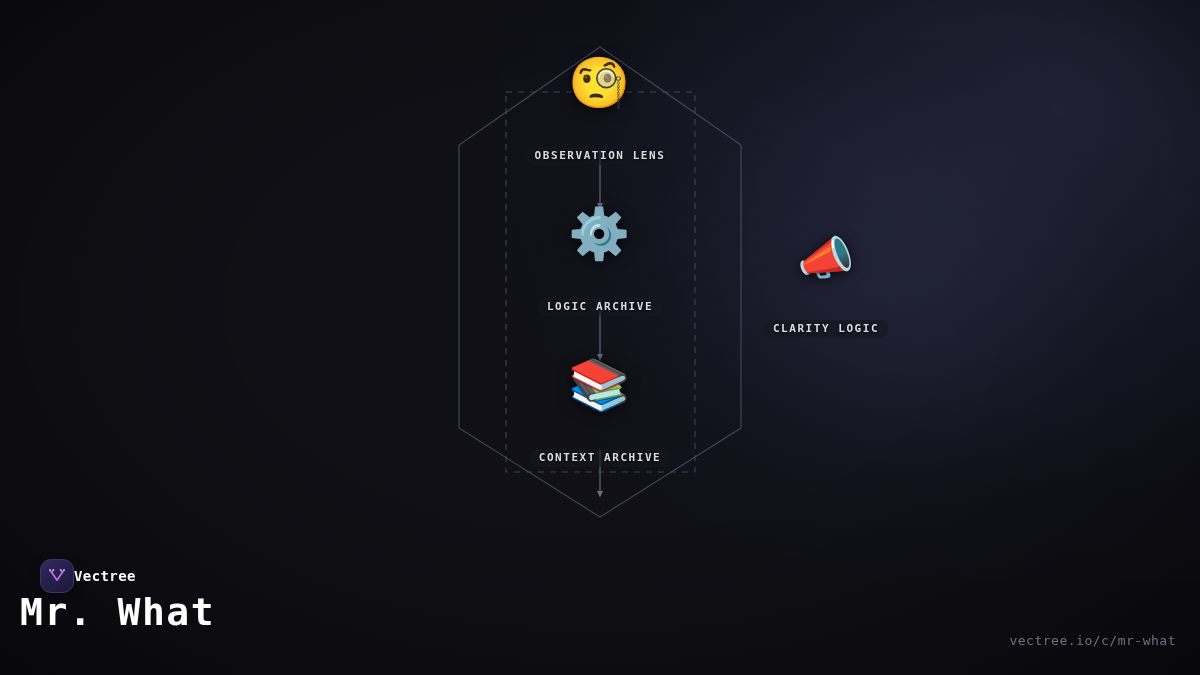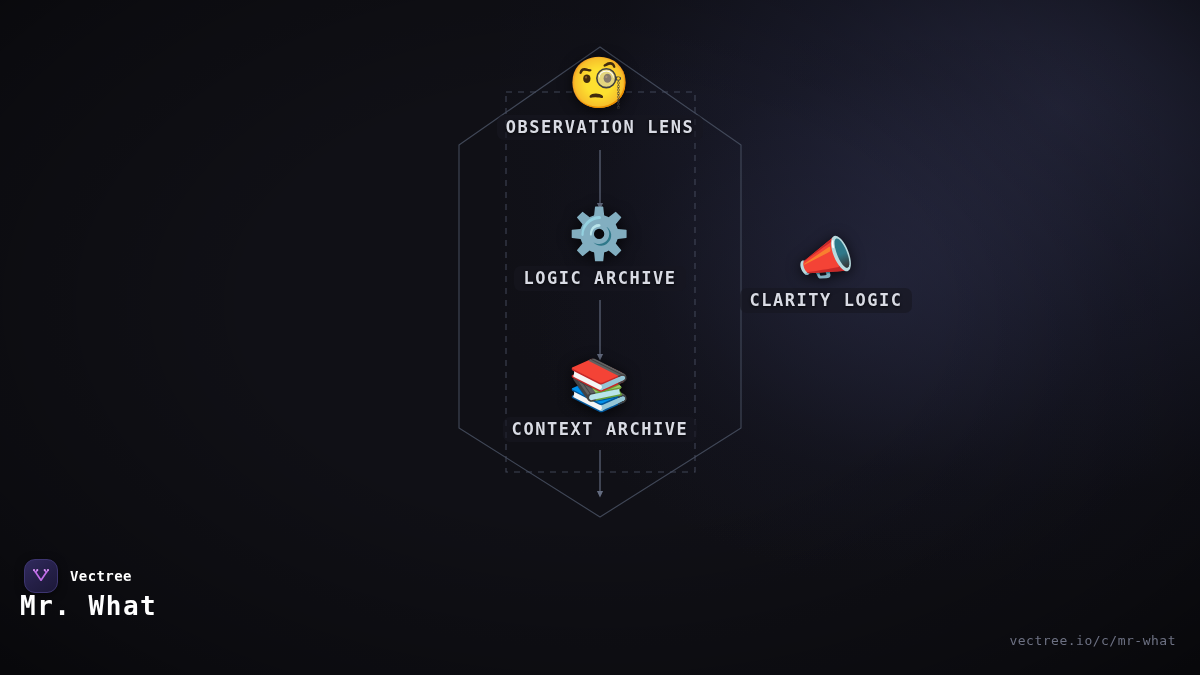--- a/index.html
+++ b/index.html
@@ -76,29 +76,30 @@
     text-align: center;
   }
   .node-emoji {
     font-family: "DejaVu Sans", "Liberation Sans", sans-serif;
     line-height: 1;
     display: block;
     filter: drop-shadow(0 2px 7px rgba(0,0,0,0.72));
   }
   .node-label {
     font-family: "DejaVu Sans Mono", "Liberation Mono", monospace;
-    font-size: 17px;
+    font-size: 11px;
     font-weight: bold;
     letter-spacing: 1.55px;
     color: #d9dbe4;
     background: rgba(22,23,32,0.62);
     border-radius: 7px;
     padding: 2px 9px 3px;
     white-space: nowrap;
     text-shadow: 0 1px 3px rgba(0,0,0,0.85);
+    margin-top: 32px;
   }
 
   
   #node-observation { left: 600px; top: 58px;  }
   #node-logic       { left: 600px; top: 209px; }
   #node-context     { left: 600px; top: 360px; }
   #node-clarity     { left: 826px; top: 235px; }
 
   #node-observation .node-emoji { font-size: 50px; }
   #node-logic       .node-emoji { font-size: 50px; }
@@ -106,25 +107,24 @@
   #node-clarity     .node-emoji { font-size: 46px; }
 
   
   .footer {
     position: absolute;
     left: 0; right: 0; bottom: 0;
     height: 130px;
   }
   .brand-row {
     position: absolute;
-    left: 24px;
+    left: 40px;
     top: 14px;
     display: flex;
     align-items: center;
-    gap: 12px;
     text-align: right;
   }
   .brand-mark {
     width: 34px;
     height: 34px;
     border-radius: 11px;
     background: linear-gradient(145deg, #312a5e 0%, #241f46 55%, #1c1838 100%);
     border: 1px solid #3d3570;
     display: flex;
     align-items: center;
@@ -136,21 +136,21 @@
     font-size: 14px;
     font-weight: bold;
     letter-spacing: 0.4px;
     color: #ffffff;
   }
   .page-title {
     position: absolute;
     left: 20px;
     top: 48px;
     font-family: "DejaVu Sans Mono", "Liberation Mono", monospace;
-    font-size: 26px;
+    font-size: 38px;
     font-weight: bold;
     letter-spacing: 1.5px;
     color: #ffffff;
     line-height: 1.05;
   }
   .footer-url {
     position: absolute;
     right: 24px;
     bottom: 27px;
     font-family: "DejaVu Sans Mono", "Liberation Mono", monospace;

